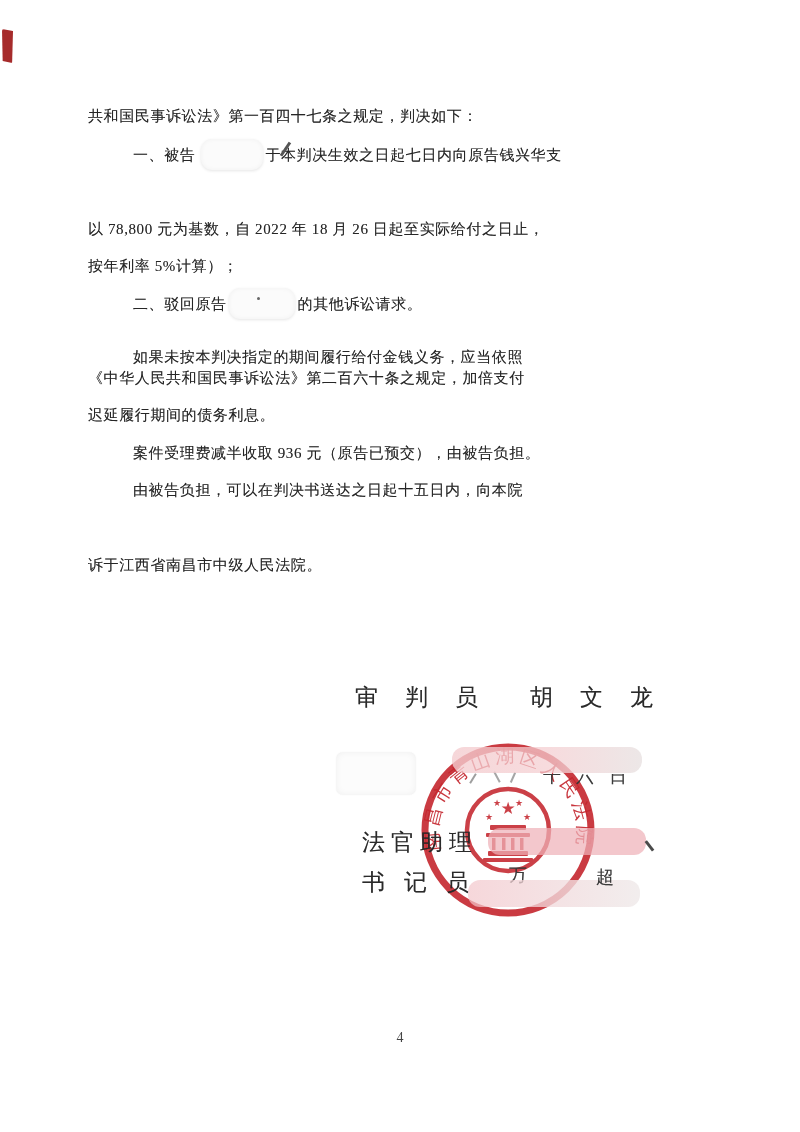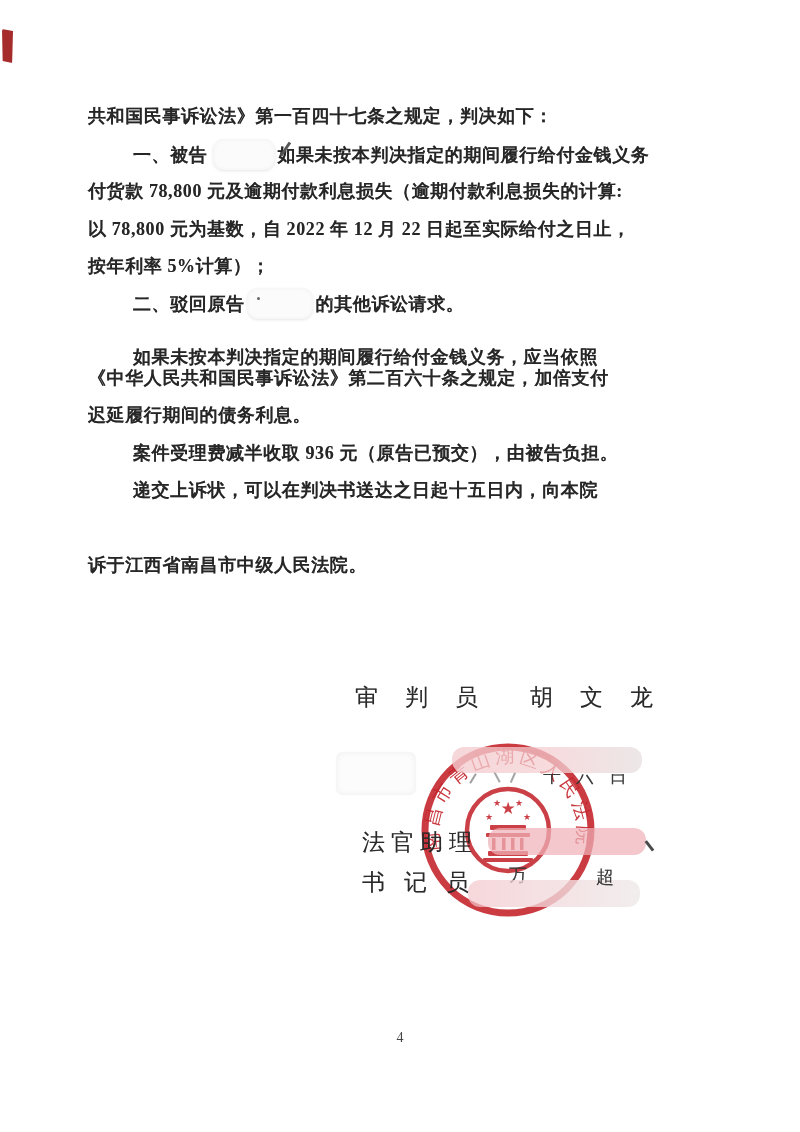--- a/index.html
+++ b/index.html
@@ -3,23 +3,22 @@
 <meta charset="utf-8">
 <style>
   html,body{margin:0;padding:0;background:#888;}
   .page{
     position:relative;width:800px;height:1132px;background:#ffffff;
     font-family:"Liberation Serif","DejaVu Serif",serif;
     color:#262626;overflow:hidden;margin:0 auto;
   }
   .line{
     position:absolute;left:88px;white-space:nowrap;
-    font-size:18px;letter-spacing:0.6px;line-height:30px;
+    font-size:15px;letter-spacing:0.6px;line-height:30px;
     text-shadow:0 0 0.4px rgba(0,0,0,0.35);
-    font-weight:bold;
   }
   .indent{padding-left:45px;text-align:center;}
   .seg-row{display:flex;align-items:center;}
   .redact-inline{
     display:inline-block;vertical-align:-7px;
     background:#fbfbfb;border-radius:11px;
     box-shadow:0 1px 3px rgba(0,0,0,0.10), inset 0 0 5px rgba(0,0,0,0.045);
   }
   .redact-def{width:62px;height:31px;margin:0 2px 0 6px;}
   .redact-pla{width:66px;height:31px;margin:0 3px 0 2px;}
@@ -74,41 +73,40 @@
 
 <div class="page">
 
   <div class="corner-mark"></div>
 
   <div class="line" style="top:101px">共和国民事诉讼法》第一百四十七条之规定，判决如下：</div>
 
   <div class="line indent seg-row" style="top:139px">
     <span>一、被告</span>
       <span class="redact-inline redact-def"></span>
-      <span>如果未按本判决指定的期间履行给付金钱义务</span>
+      <span>于本判决生效之日起七日内向原告钱兴华支</span>
   </div>
   <div class="stroke-mark def-remnant"></div>
 
-  <div class="line" style="top:176px">付货款 78,800 元及逾期付款利息损失（逾期付款利息损失的计算:</div>
-  <div class="line" style="top:214px">以 78,800 元为基数，自 2022 年 12 月 22 日起至实际给付之日止，</div>
+  <div class="line" style="top:214px">以 78,800 元为基数，自 2022 年 18 月 26 日起至实际给付之日止，</div>
   <div class="line" style="top:251px">按年利率 5%计算）；</div>
 
   <div class="line indent seg-row" style="top:288px">
     <span>二、驳回原告</span>
       <span class="redact-inline redact-pla"></span>
       <span>的其他诉讼请求。</span>
   </div>
   <div class="dot dot1"></div>
   <div class="dot dot2"></div>
 
   <div class="line indent" style="top:342px">如果未按本判决指定的期间履行给付金钱义务，应当依照</div>
   <div class="line" style="top:363px">《中华人民共和国民事诉讼法》第二百六十条之规定，加倍支付</div>
   <div class="line" style="top:400px">迟延履行期间的债务利息。</div>
   <div class="line indent" style="top:438px">案件受理费减半收取 936 元（原告已预交），由被告负担。</div>
-  <div class="line indent" style="top:475px">递交上诉状，可以在判决书送达之日起十五日内，向本院</div>
+  <div class="line indent" style="top:475px">由被告负担，可以在判决书送达之日起十五日内，向本院</div>
   <div class="line" style="top:550px">诉于江西省南昌市中级人民法院。</div>
 
   <div class="sig-line judge">审　判　员　　胡　文　龙</div>
 
   <svg class="seal" viewBox="0 0 184 184" xmlns="http://www.w3.org/2000/svg">
     <g fill="none" stroke="#c4262e" opacity="0.9">
       <circle cx="92" cy="92" r="83" stroke-width="7"></circle>
     </g>
     <defs>
       <path id="rimArc" d="M 26 118 A 70 70 0 1 1 158 118"></path>

